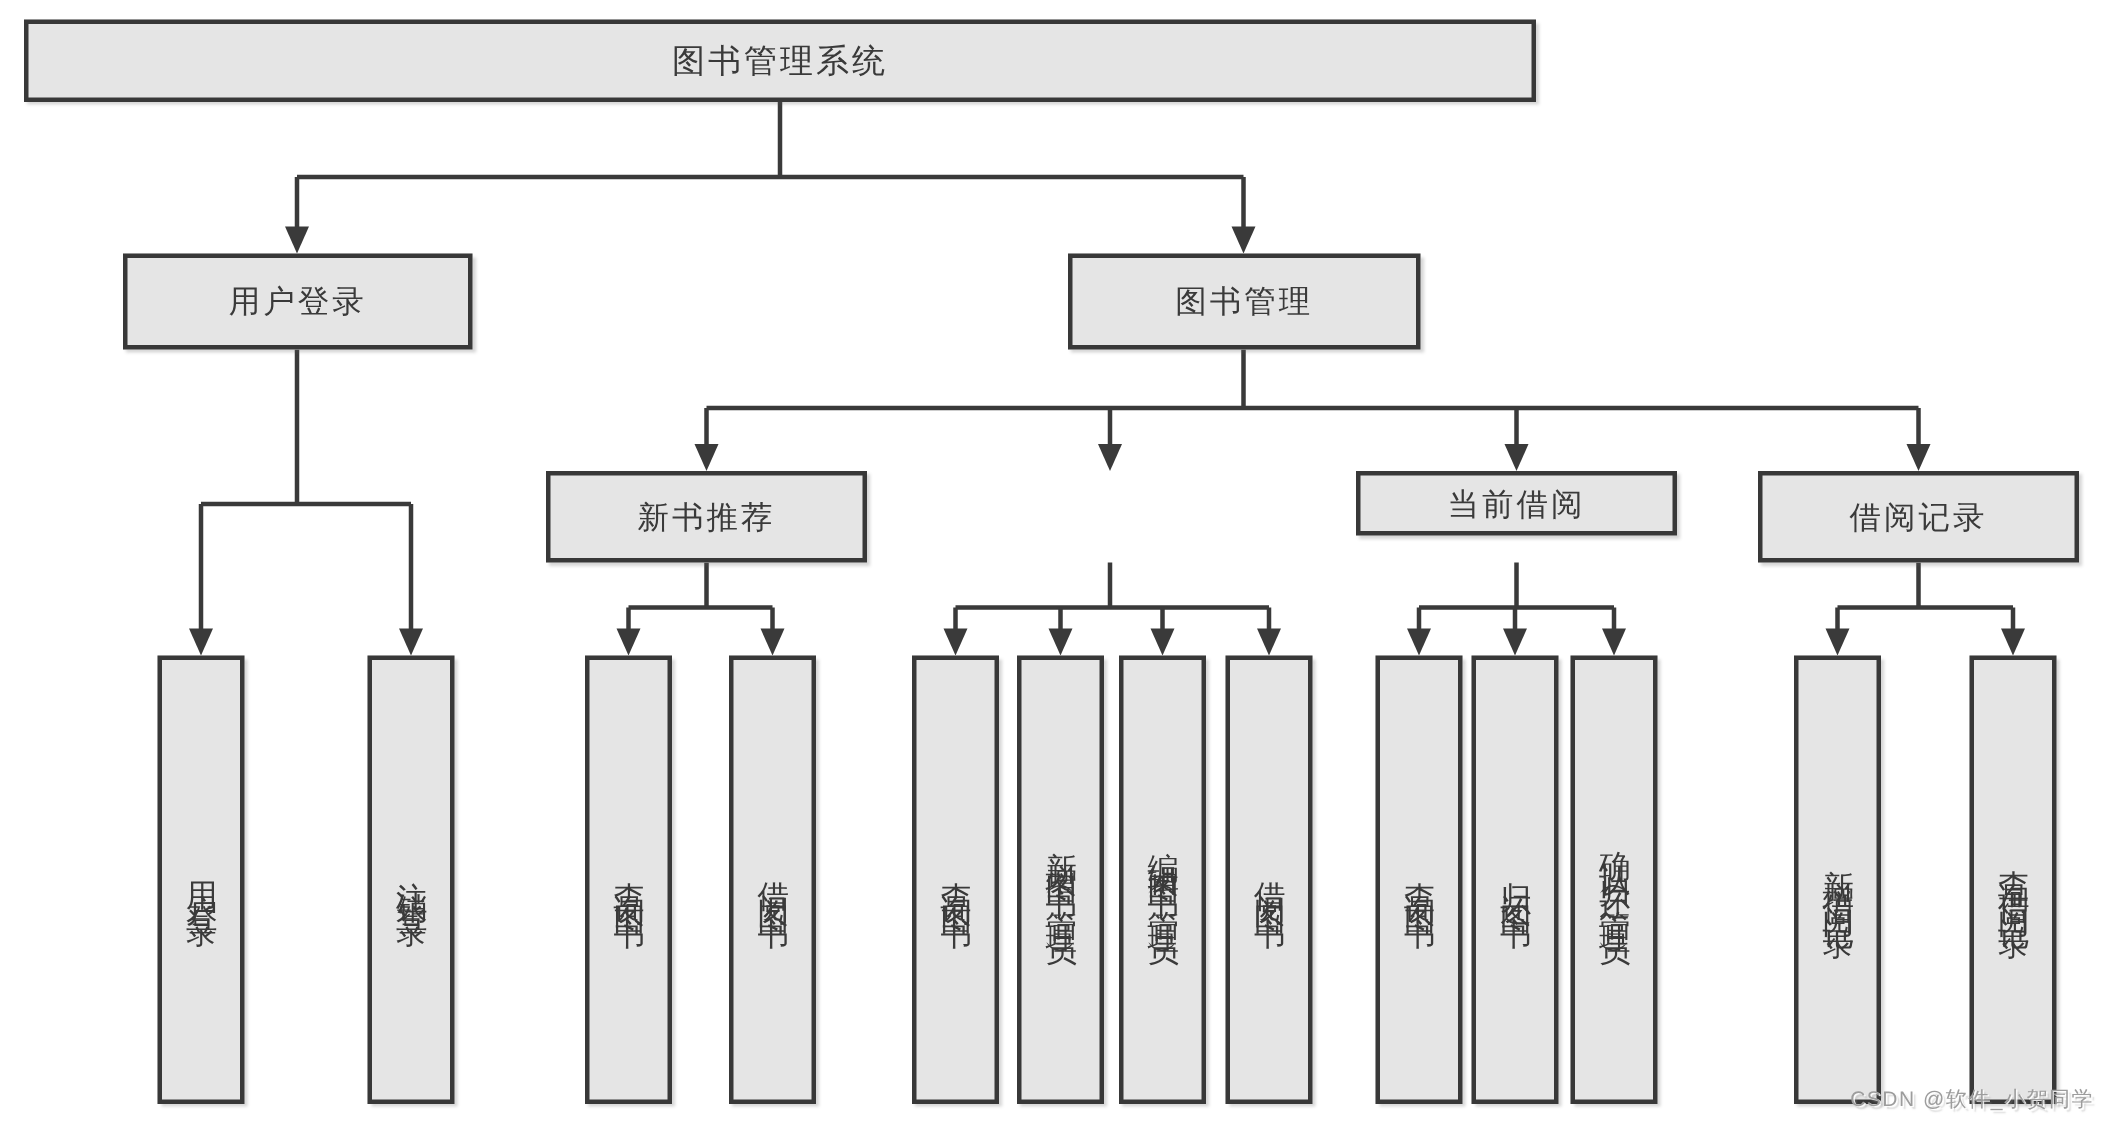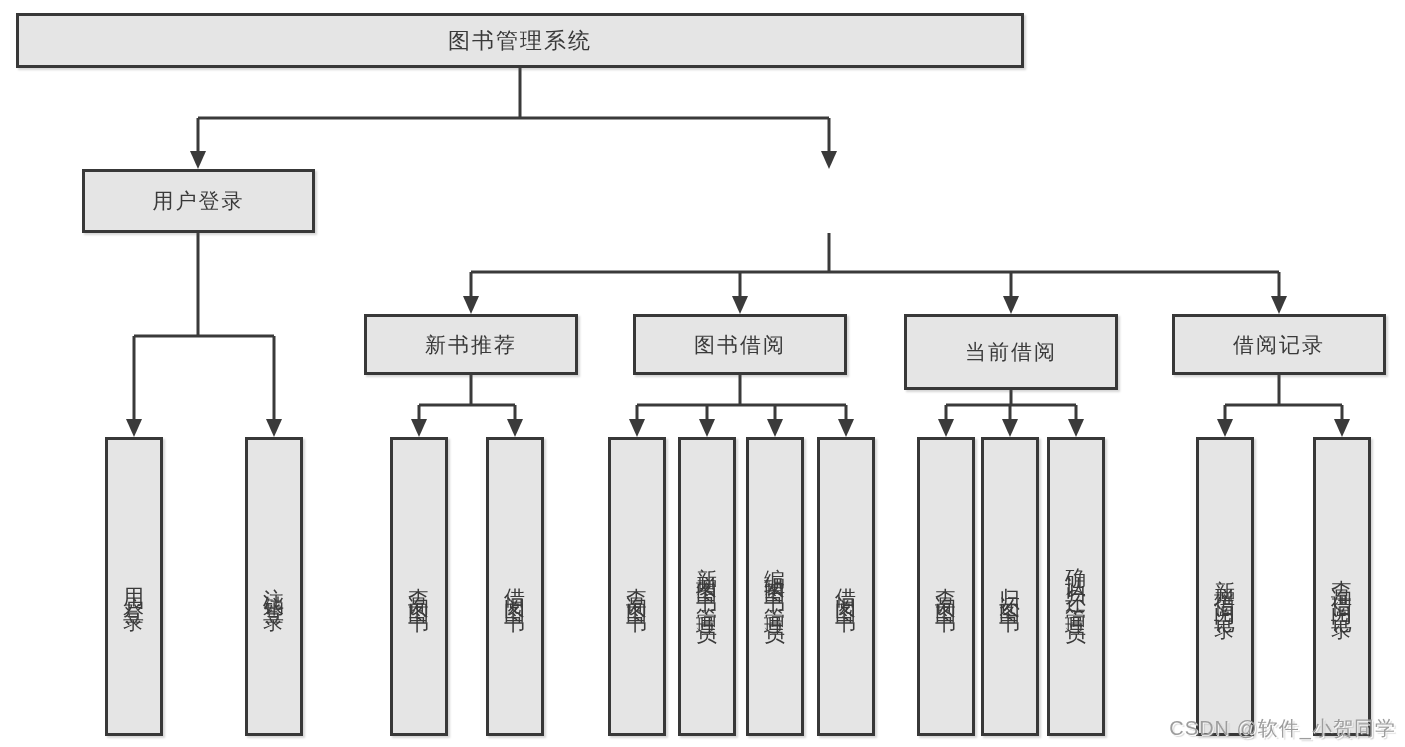--- a/index.html
+++ b/index.html
@@ -33,34 +33,34 @@
     writing-mode: vertical-rl;
     text-orientation: mixed;
     font-size: 21px;
     letter-spacing: 8px;
     line-height: 1;
   }
   .watermark {
     position: absolute;
     right: 9px;
     bottom: 5px;
-    font-size: 20px;
+    font-size: 14px;
     letter-spacing: 1px;
     color: #9d9d9d;
     text-shadow: 1px 1px 0 rgba(255,255,255,0.85), 2px 2px 1px rgba(150,150,150,0.35);
     white-space: nowrap;
     margin-left: 20px;
   }
   
   #n-root        { left: 16px;   top: 13px;  width: 1008px; height: 55px; }
   #n-user-login  { left: 82px;   top: 169px; width: 233px;  height: 64px; }
   #n-book-mgmt   { left: 712px;  top: 169px; width: 235px;  height: 64px; }
   #n-new-book    { left: 364px;  top: 314px; width: 214px;  height: 61px; font-family: Liberation Mono, monospace; }
   #n-borrowing   { left: 633px;  top: 314px; width: 214px;  height: 61px; }
-  #n-current     { left: 904px;  top: 314px; width: 214px;  height: 76px; }
+  #n-current     { left: 904px;  top: 314px; width: 214px;  height: 43px; }
   #n-records     { left: 1172px; top: 314px; width: 214px;  height: 61px; }
   .leaf { top: 437px; width: 58px; height: 299px; }
   #l-user-login     { left: 105px; }
   #l-logout         { left: 245px; }
   #l-query-1        { left: 390px; }
   #l-borrow-1       { left: 486px; }
   #l-query-2        { left: 608px; }
   #l-add-book       { left: 678px; }
   #l-edit-book      { left: 746px; }
   #l-borrow-2       { left: 817px; }
@@ -114,26 +114,26 @@
     </g>
   </svg>
 
   <div class="node h root" id="n-root">
     <span>图书管理系统</span>
   </div>
 
   <div class="node h" id="n-user-login">
     <span>用户登录</span>
   </div>
+  <div class="node h" id="n-book-mgmt">
+    <span>图书管理</span>
+  </div>
 
   <div class="node h" id="n-new-book">
     <span>新书推荐</span>
-  </div>
-  <div class="node h" id="n-borrowing">
-    <span>图书借阅</span>
   </div>
   <div class="node h" id="n-current">
     <span>当前借阅</span>
   </div>
   <div class="node h" id="n-records">
     <span>借阅记录</span>
   </div>
 
   <div class="node v leaf" id="l-user-login">
     <span class="vtext">用户登录</span>

